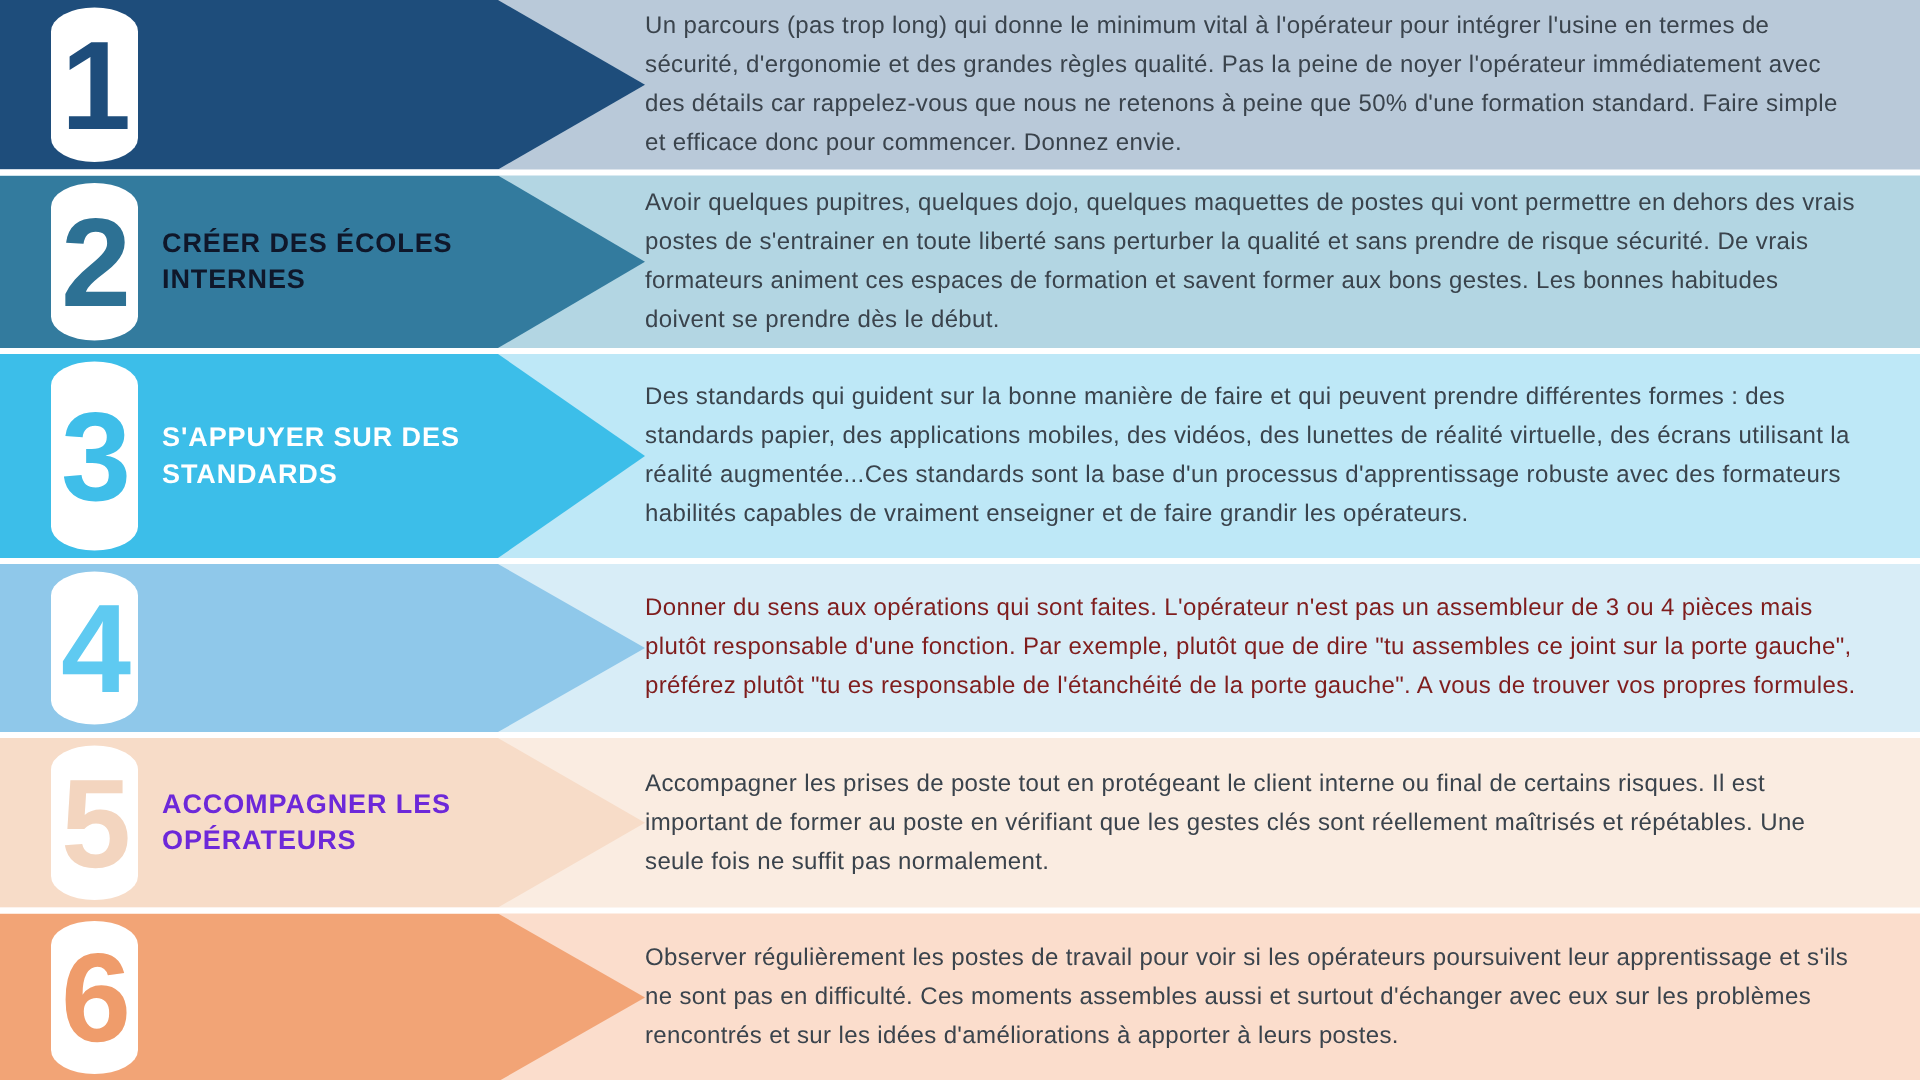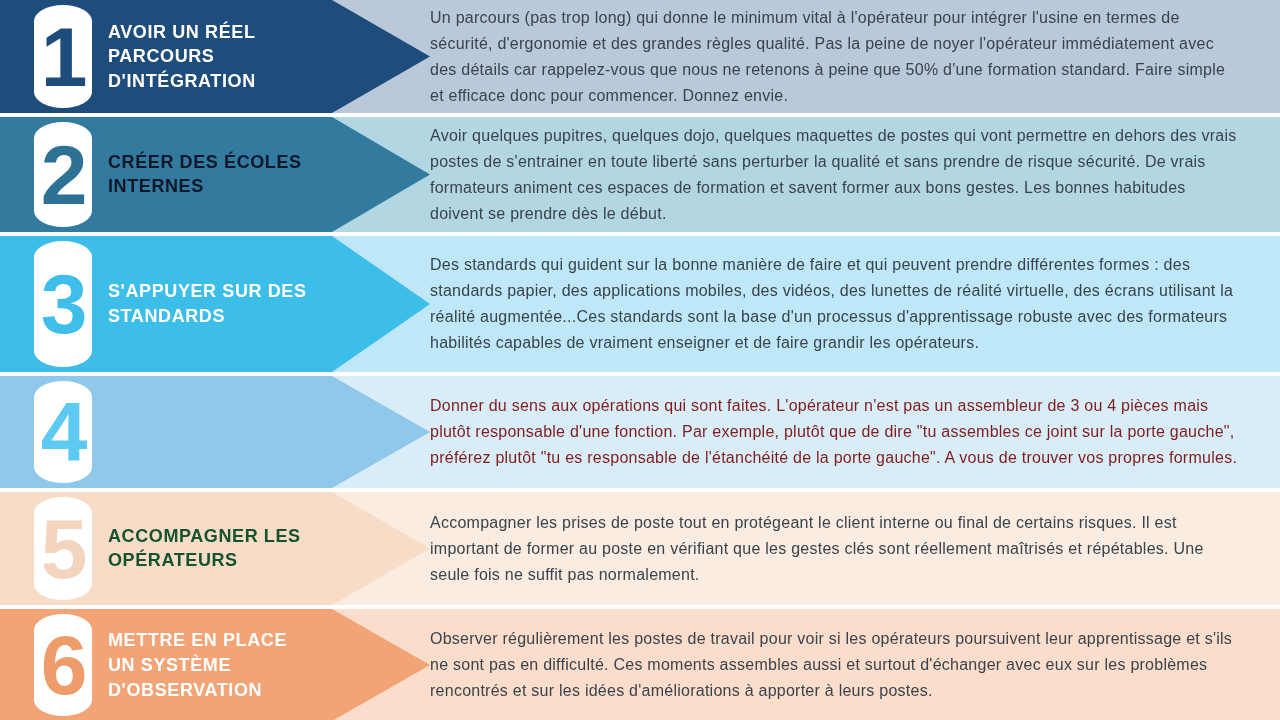--- a/index.html
+++ b/index.html
@@ -75,21 +75,20 @@
 </head>
 <body>
 
 <div class="infographic">
 
   <div class="step-row" style="height: 113px; background-color: rgb(185, 201, 217);">
     <div class="banner" style="background-color: rgb(30, 77, 123);">
       <div class="capsule">
         <span class="step-number" style="color: rgb(30, 77, 123);">1</span>
       </div>
-      <div class="banner-title" style="color: rgb(255, 255, 255);">AVOIR UN RÉEL PARCOURS D'INTÉGRATION</div>
     </div>
     <div class="description" style="color: rgb(58, 67, 76);">Un parcours (pas trop long) qui donne le minimum vital à l'opérateur pour intégrer l'usine en termes de sécurité, d'ergonomie et des grandes règles qualité. Pas la peine de noyer l'opérateur immédiatement avec des détails car rappelez-vous que nous ne retenons à peine que 50% d'une formation standard. Faire simple et efficace donc pour commencer. Donnez envie.</div>
   </div>
 
   <div class="step-row" style="height: 115px; background-color: rgb(179, 214, 227);">
     <div class="banner" style="background-color: rgb(51, 123, 158);">
       <div class="capsule">
         <span class="step-number" style="color: rgb(45, 113, 148);">2</span>
       </div>
       <div class="banner-title" style="color: #0f172a;">CRÉER DES ÉCOLES INTERNES</div>
@@ -114,28 +113,27 @@
       </div>
     </div>
     <div class="description" style="color: #7f1d1d;">Donner du sens aux opérations qui sont faites. L'opérateur n'est pas un assembleur de 3 ou 4 pièces mais plutôt responsable d'une fonction. Par exemple, plutôt que de dire "tu assembles ce joint sur la porte gauche", préférez plutôt "tu es responsable de l'étanchéité de la porte gauche". A vous de trouver vos propres formules.</div>
   </div>
 
   <div class="step-row" style="height: 113px; background-color: rgb(250, 236, 225);">
     <div class="banner" style="background-color: rgb(247, 220, 200);">
       <div class="capsule">
         <span class="step-number" style="color: rgb(243, 213, 191);">5</span>
       </div>
-      <div class="banner-title" style="color: #14532d;">ACCOMPAGNER LES OPÉRATEURS</div>
+      <div class="banner-title" style="color: #6d28d9;">ACCOMPAGNER LES OPÉRATEURS</div>
     </div>
     <div class="description" style="color: rgb(58, 67, 76);">Accompagner les prises de poste tout en protégeant le client interne ou final de certains risques. Il est important de former au poste en vérifiant que les gestes clés sont réellement maîtrisés et répétables. Une seule fois ne suffit pas normalement.</div>
   </div>
 
   <div class="step-row" style="height: 112px; margin-bottom: 0px; background-color: rgb(251, 221, 204);">
     <div class="banner" style="background-color: rgb(242, 164, 118);">
       <div class="capsule">
         <span class="step-number" style="color: rgb(239, 156, 107);">6</span>
       </div>
-      <div class="banner-title" style="color: rgb(255, 255, 255);">METTRE EN PLACE UN SYSTÈME D'OBSERVATION</div>
     </div>
     <div class="description" style="color: rgb(58, 67, 76);">Observer régulièrement les postes de travail pour voir si les opérateurs poursuivent leur apprentissage et s'ils ne sont pas en difficulté. Ces moments assembles aussi et surtout d'échanger avec eux sur les problèmes rencontrés et sur les idées d'améliorations à apporter à leurs postes.</div>
   </div>
 
 </div>
 
 </body></html>

